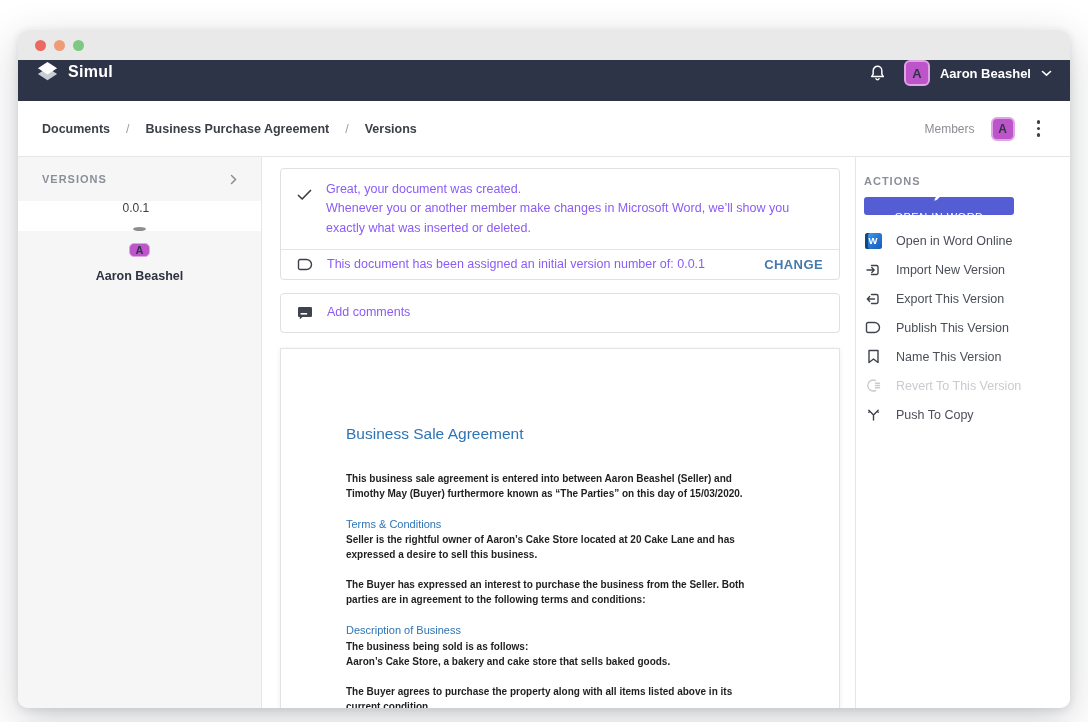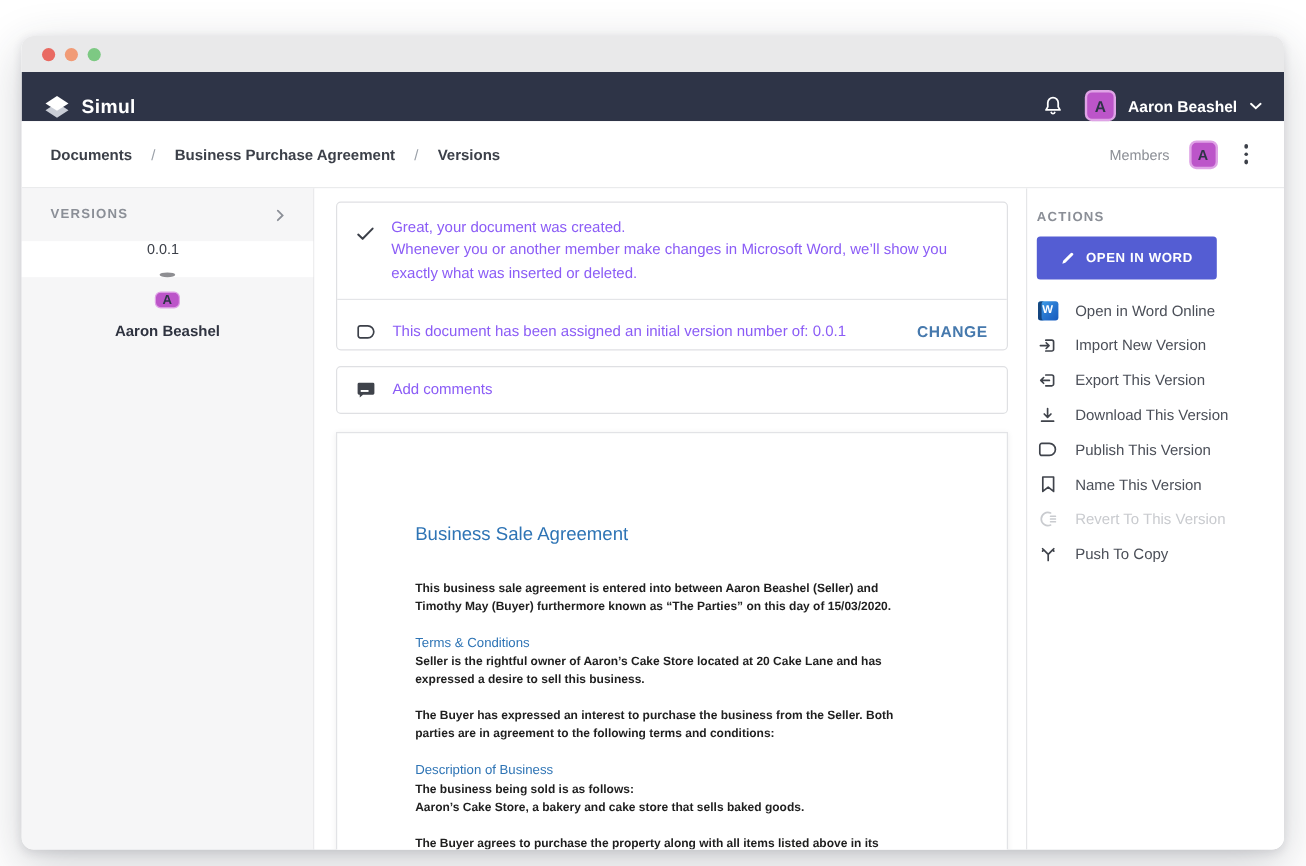--- a/index.html
+++ b/index.html
@@ -7,21 +7,21 @@
 
   .window { position:absolute; left:18px; top:30px; width:1052px; height:678px;
             border-radius:10px; overflow:hidden; background:#fff;
             box-shadow:0 12px 40px rgba(40,45,60,.22), 0 2px 8px rgba(40,45,60,.12); }
 
   
   .chrome { height:30px; background:#e9e9ea; display:flex; align-items:center; padding:0 17px; gap:8px; }
   .dot { width:11px; height:11px; border-radius:50%; }
 
   
-  .navbar { height:41px; background:#2e3447; display:flex; align-items:flex-end; padding:0 18px; }
+  .navbar { height:41px; background:#2e3447; display:flex; align-items:flex-start; padding:0 18px; }
   .brand { display:flex; align-items:center; gap:9px; }
   .brand-name { color:#fff; font-size:16px; font-weight:700; letter-spacing:.3px; }
   .nav-right { margin-left:auto; display:flex; align-items:center; gap:18px; }
   .avatar { border-radius:6px; background:#bc55c9; border:2px solid #dfa3e6; color:#2e3447;
             display:flex; align-items:center; justify-content:center; font-weight:700; }
   .avatar.nav { width:26px; height:26px; font-size:13px; }
   .user-name { color:#fff; font-size:13px; font-weight:600; }
   .user-chip { display:flex; align-items:center; gap:10px; cursor:pointer; }
 
   
@@ -48,42 +48,42 @@
   .status-dot { width:13px; height:13px; border-radius:50%; background:#2c2c2e; border:2.5px solid #8e8e92; }
   .avatar.xs { width:21px; height:21px; font-size:11px; border-radius:5px; border-width:1.5px; }
   .version-author { font-size:12.5px; color:#2f3340; font-weight:600; }
 
   
   .main { flex:1; background:#fff; padding:11px 0 0 18px; overflow:hidden; }
   .card { width:560px; border:1px solid #dfe0e3; border-radius:4px; background:#fff; }
   .card-row { display:flex; align-items:flex-start; gap:14px; padding:11px 16px; }
   .notice-text { font-size:12.5px; color:#8b5cf6; line-height:1.55; }
   .card-divider { border-top:1px solid #e4e5e8; }
-  .version-line { display:flex; align-items:center; gap:14px; padding:7px 16px;margin-top:12px; }
+  .version-line { display:flex; align-items:center; gap:14px; padding:7px 16px; }
   .version-line .notice-text { line-height:1.2; }
   .change-link { margin-left:auto; font-size:13px; font-weight:700; letter-spacing:.4px; color:#4679ad; cursor:pointer; }
   .comments-card { margin-top:13px; }
   .comments-card .card-row { padding:9px 16px; align-items:center; cursor:text; }
 
   
   .doc-page { width:560px; margin-top:15px; background:#fff; border:1px solid #e2e3e6;
               box-shadow:0 1px 5px rgba(0,0,0,.07); height:420px; padding:76px 72px 20px 65px; }
   .doc-title { color:#2e74b5; font-size:15.5px; font-weight:400; margin-bottom:28px; }
   .doc-p { font-size:10px; color:#1f1f1f; line-height:1.5; margin-bottom:15px;font-weight:bold; }
   .doc-h { font-size:11px; color:#2e74b5; line-height:1.5; margin-bottom:0; }
   .doc-line { margin-bottom:0; }
   .doc-p.gap-top { margin-top:15px; }
 
   
   .actions { width:215px; border-left:1px solid #e5e6e8; flex-shrink:0; padding:0 0 0 8px; background:#fff; }
   .actions .panel-header { padding:0 0 0 0; margin:18px 0 10px 0; height:auto; }
-  .primary-btn { width:150px; height:36px; background:#545dd3; border:none; border-radius:3px;
-                 color:#fff; font-size:11px; font-weight:700; letter-spacing:.5px;
+  .primary-btn { width:150px; height:18px; background:#545dd3; border:none; border-radius:3px;
+                 color:#fff; font-size:11px; font-weight:400; letter-spacing:.5px;
                  display:flex; align-items:center; justify-content:center; gap:9px; cursor:pointer;
-                 font-family:inherit; }
+                 font-family:inherit;flex-direction:column; }
   .action-list { margin-top:11px; }
   .action-item { display:flex; align-items:center; gap:14px; height:29px; cursor:pointer; }
   .action-item .ico { width:18px; display:flex; justify-content:center; }
   .action-label { font-size:12.5px; color:#4b4f58; }
   .action-item.disabled { cursor:default; }
   .action-item.disabled .action-label { color:#c9cbcf; }
   .action-item.disabled svg * { stroke:#c9cbcf !important; }
 
   .word-logo { width:17px; height:16px; border-radius:2.5px;
                background:linear-gradient(135deg,#41a5ee 0%,#2b7cd3 45%,#185abd 100%);
@@ -254,28 +254,20 @@
           <span class="ico">
             <svg width="16" height="16" viewBox="0 0 16 16" fill="none" stroke="#3f434b" stroke-width="1.4" stroke-linecap="round" stroke-linejoin="round">
               <path d="M6.5 3.5 h5 a1.5 1.5 0 0 1 1.5 1.5 v6 a1.5 1.5 0 0 1 -1.5 1.5 h-5"></path>
               <path d="M9.5 8 h-7 M4.7 5.6 L2.3 8 L4.7 10.4"></path>
             </svg>
           </span>
           <span class="action-label">Export This Version</span>
         </div>
         <div class="action-item">
           <span class="ico">
-            <svg width="16" height="16" viewBox="0 0 16 16" fill="none" stroke="#3f434b" stroke-width="1.4" stroke-linecap="round" stroke-linejoin="round">
-              <path d="M8 2.5 v7 M5.2 7 L8 9.8 L10.8 7 M3 13 h10"></path>
-            </svg>
-          </span>
-          <span class="action-label">Download This Version</span>
-        </div>
-        <div class="action-item">
-          <span class="ico">
             <svg width="16" height="13" viewBox="0 0 16 13" fill="none" stroke="#3f434b" stroke-width="1.4" stroke-linejoin="round">
               <path d="M3.2 1.5 h6.3 a5 5 0 0 1 0 10 H3.2 A1.7 1.7 0 0 1 1.5 9.8 V3.2 A1.7 1.7 0 0 1 3.2 1.5 z"></path>
             </svg>
           </span>
           <span class="action-label">Publish This Version</span>
         </div>
         <div class="action-item">
           <span class="ico">
             <svg width="13" height="15" viewBox="0 0 13 15" fill="none" stroke="#3f434b" stroke-width="1.4" stroke-linejoin="round">
               <path d="M2 1.5 h9 v12 L6.5 10 L2 13.5 z"></path>

